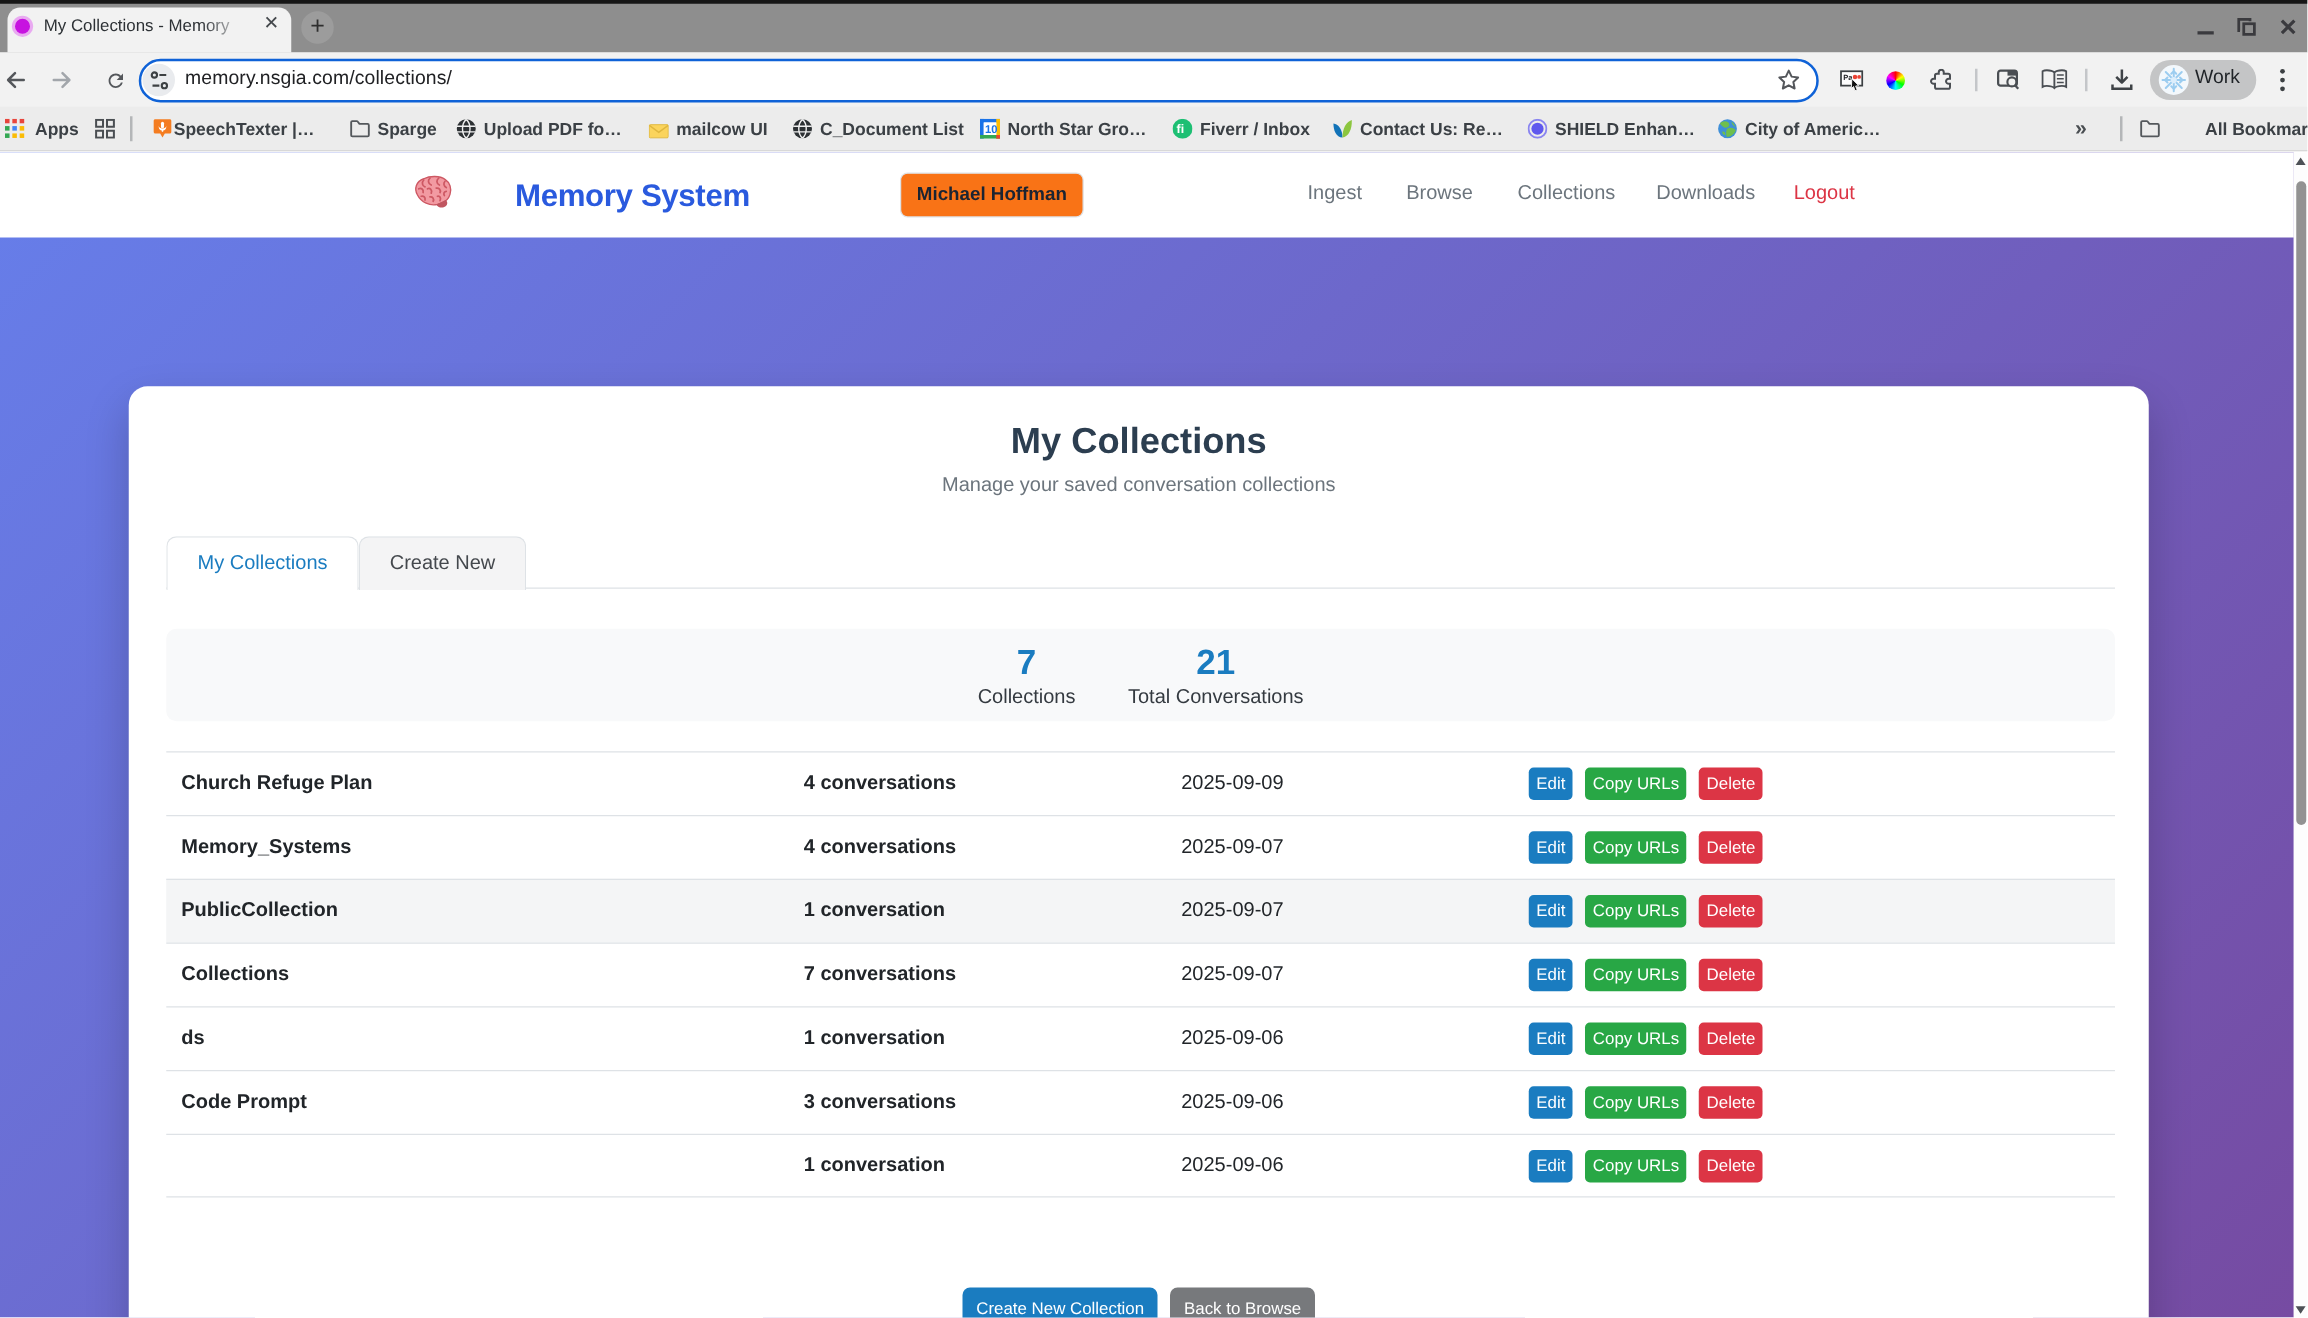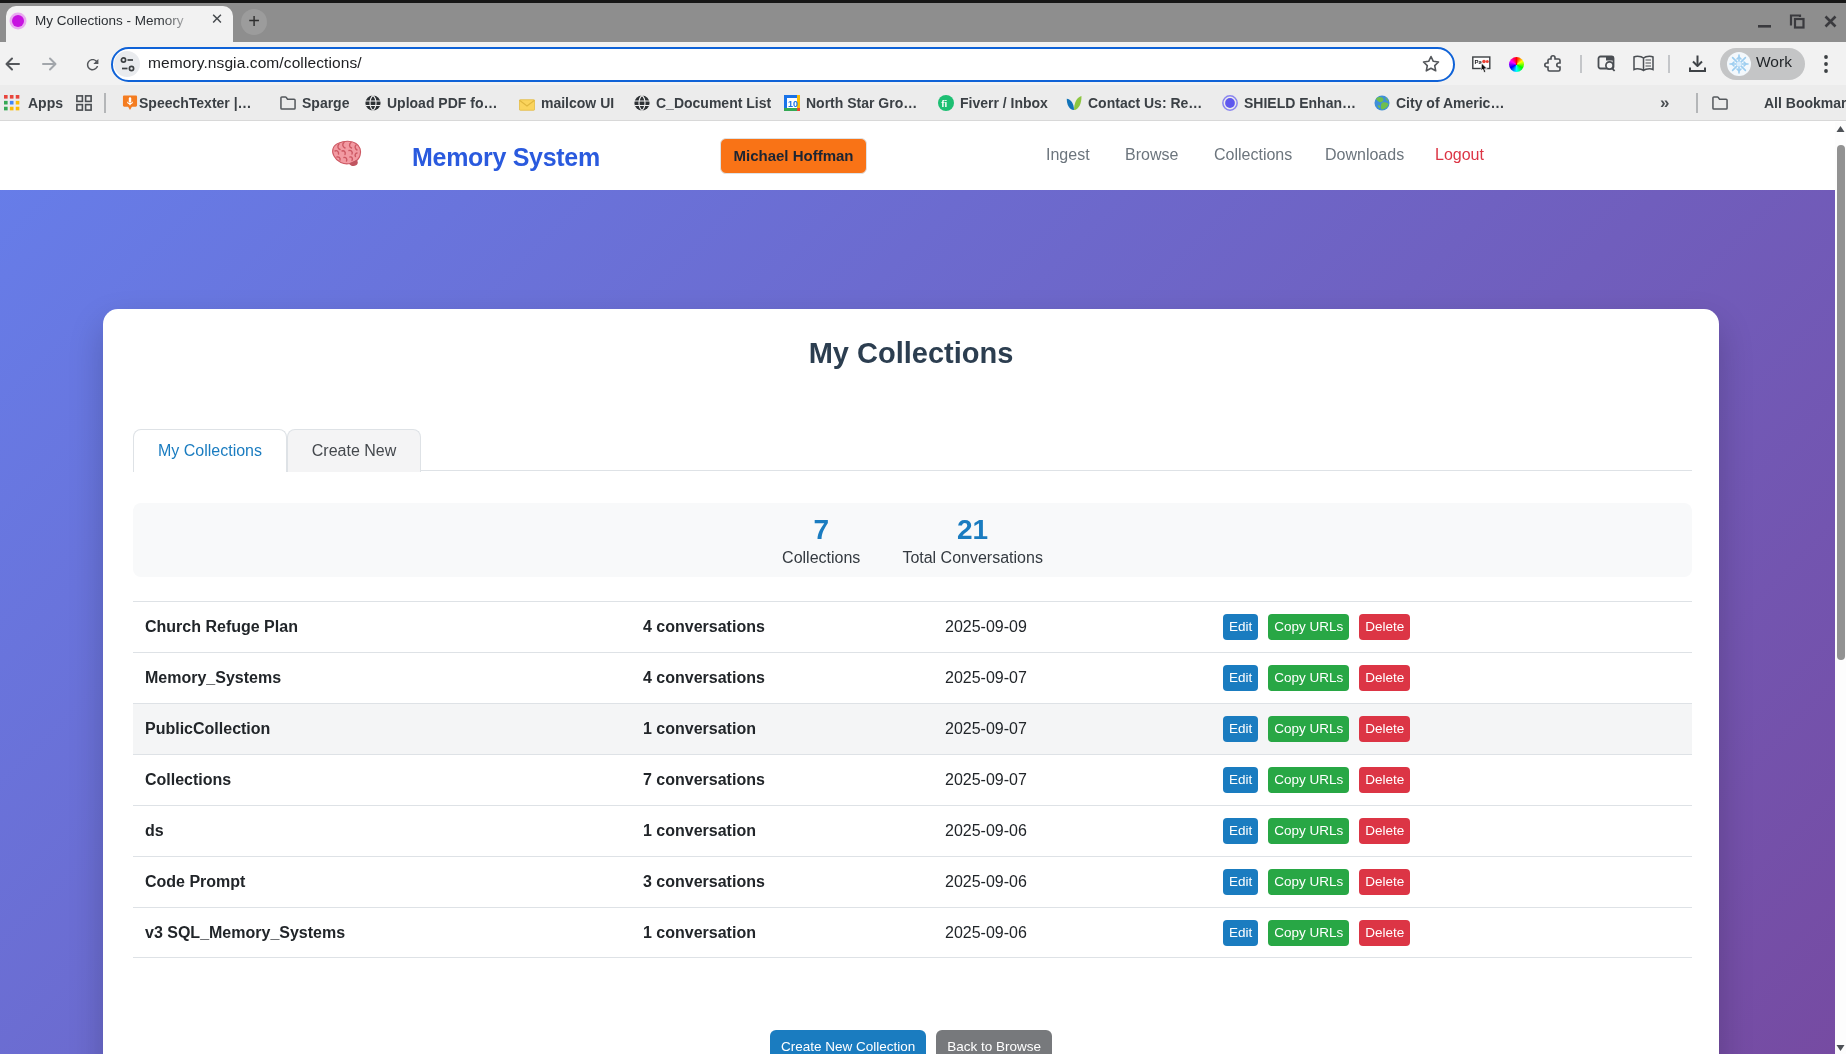--- a/index.html
+++ b/index.html
@@ -271,20 +271,21 @@
     <path d="M19 10.5 C21 10 23 12 22 14"></path>
     <path d="M27 13 C25.5 13 24.5 15 25.5 16.5"></path>
     <path d="M7 17 C9 16.5 10.5 18 10 20"></path>
     <path d="M14 17.5 C16 17 17.5 19 16.5 21"></path>
     <path d="M20 17 C22 16.5 23 18.5 22 20.5"></path>
   </g>
 </svg>
 
 <div id="card">
   <div id="h1">My Collections</div>
+  <div id="subtitle">Manage your saved conversation collections</div>
   <div id="tabsrow">
     <div class="ptab" id="ptab1">My Collections</div>
     <div class="ptab" id="ptab2">Create New</div>
   </div>
   <div id="statsbox">
     <div id="stats">
       <div>
           <div class="statnum">7</div>
           <div class="statlab">Collections</div>
         </div>
@@ -349,21 +350,20 @@
       <div class="c1 bold">Code Prompt</div>
         <div class="c2 cell">3 conversations</div>
         <div class="c3 cell">2025-09-06</div>
       <div class="c4">
           <span class="btn btn-edit">Edit</span>
           <span class="btn btn-copy">Copy URLs</span>
           <span class="btn btn-del">Delete</span>
         </div>
     </div>
     <div class="trow" style="border-bottom:1px solid #dee2e6;">
-      <div class="c1 bold">v3 SQL_Memory_Systems</div>
         <div class="c2 cell">1 conversation</div>
         <div class="c3 cell">2025-09-06</div>
       <div class="c4">
           <span class="btn btn-edit">Edit</span>
           <span class="btn btn-copy">Copy URLs</span>
           <span class="btn btn-del">Delete</span>
         </div>
     </div>
   </div>
   <div id="botbtns">

